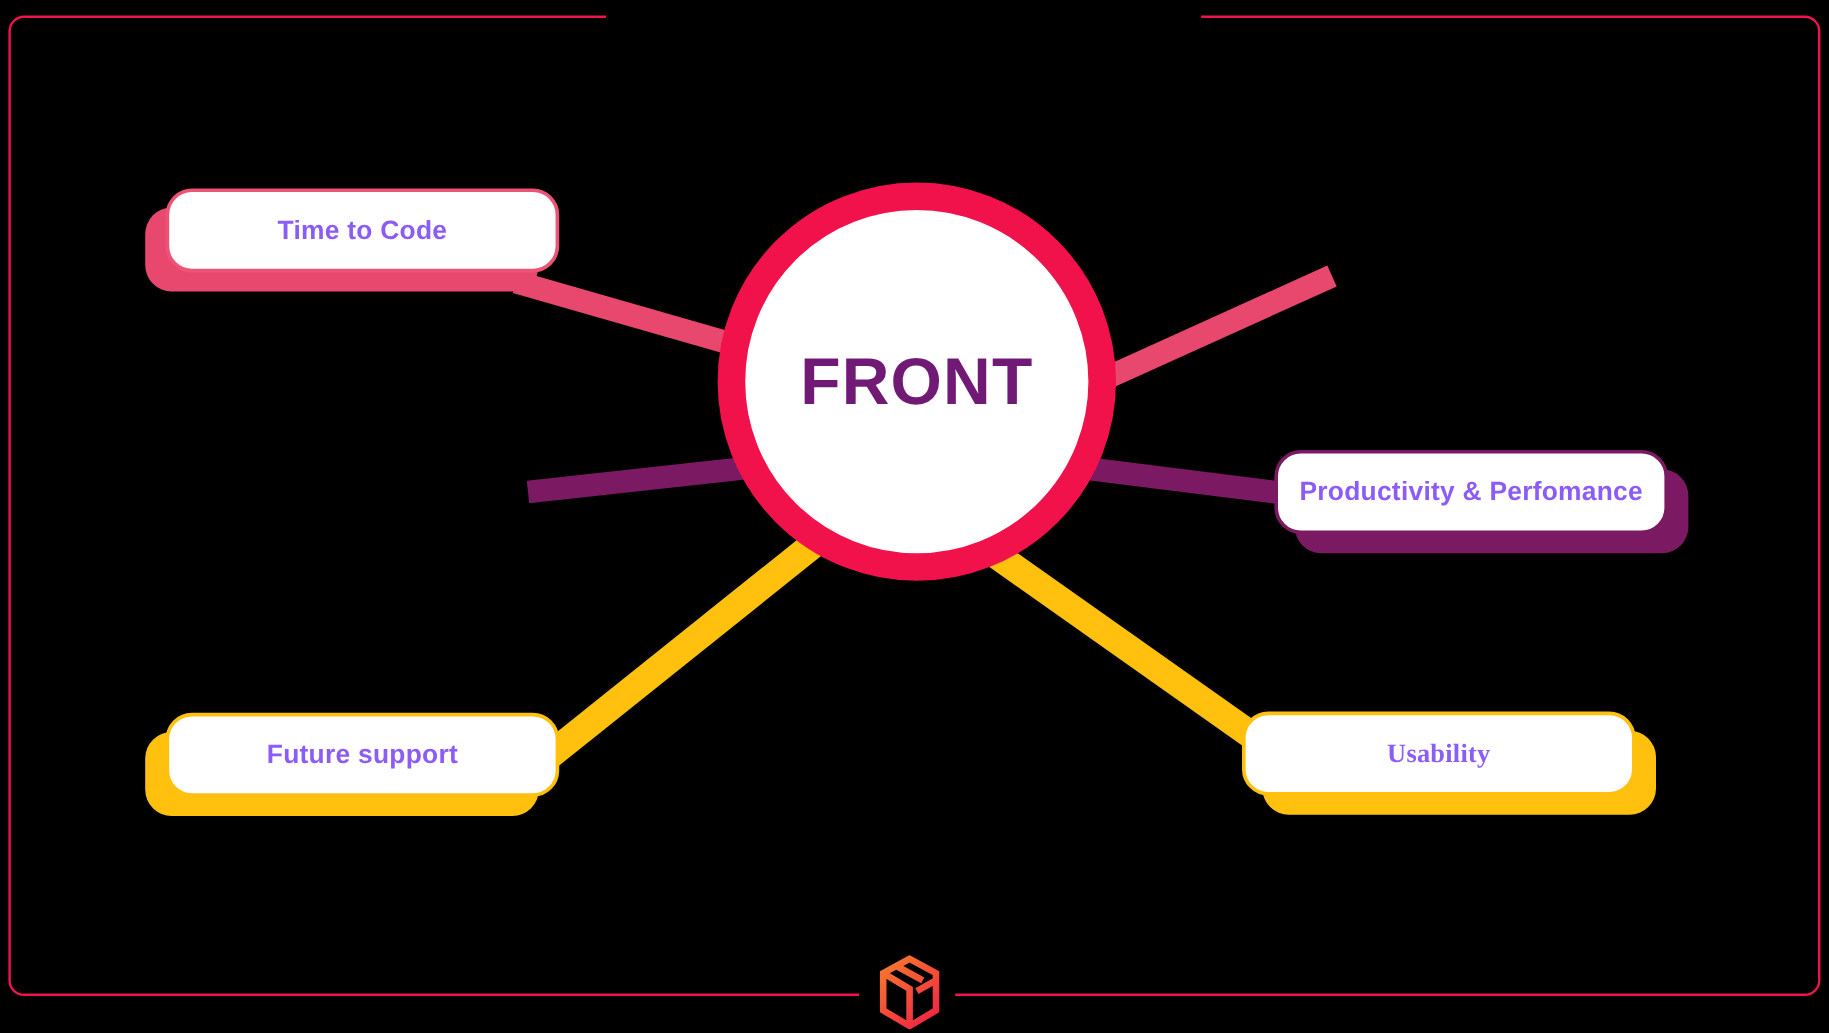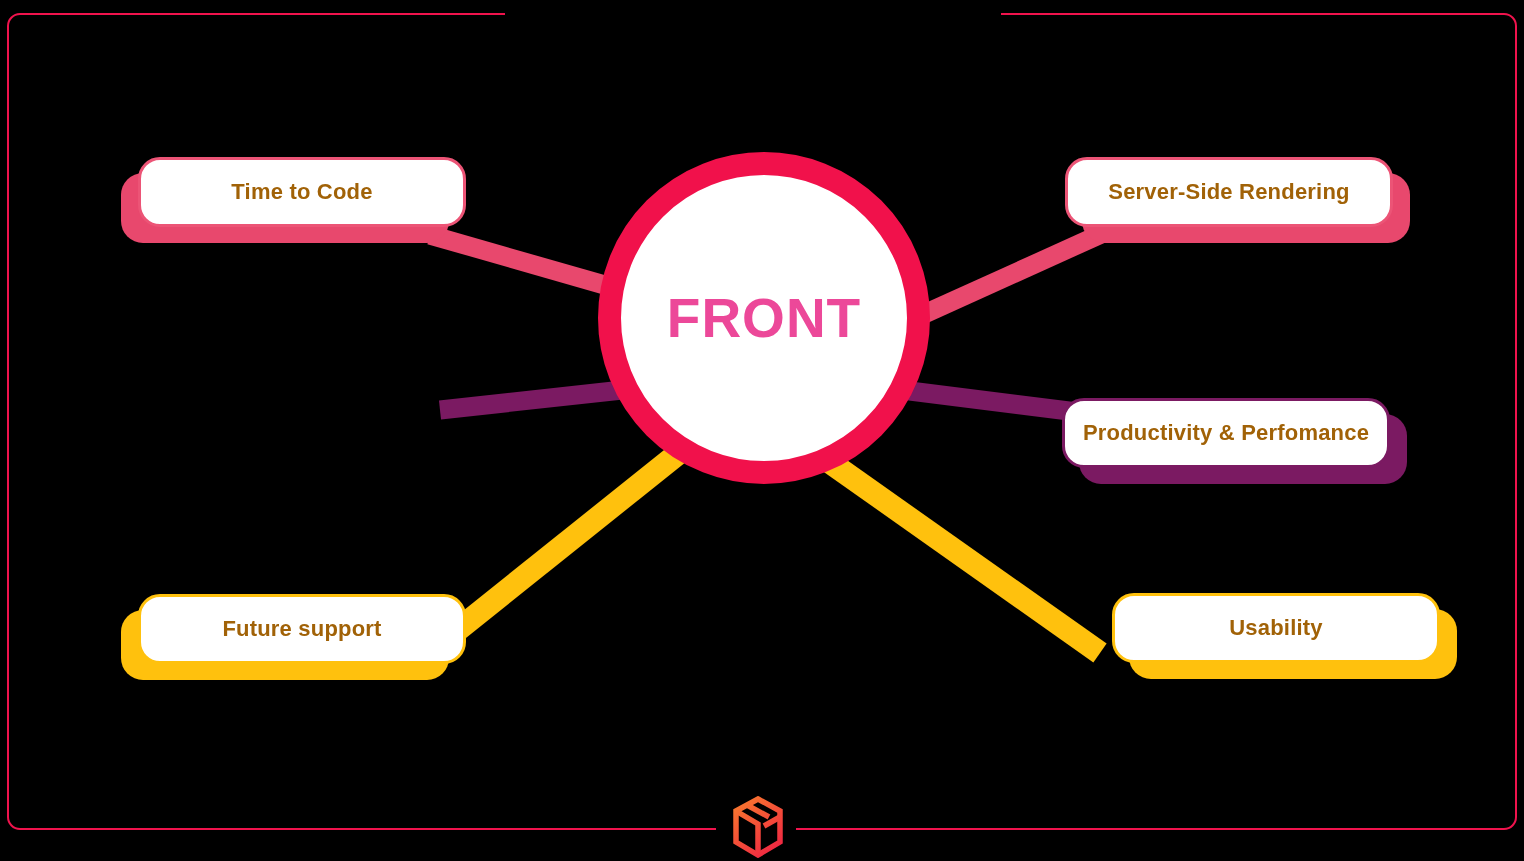--- a/index.html
+++ b/index.html
@@ -39,61 +39,61 @@
     position: absolute;
     width: 322px; height: 64px;
     background: #FFFFFF;
     border-radius: 22px;
     display: flex;
     align-items: center;
     justify-content: center;
     z-index: 3;
     font-weight: bold;
     font-size: 22px;
-    color: #a16207;
+    color: #8b5cf6;
     letter-spacing: 0.2px;
     text-align: center;
   }
   .node.rose   { border: 3px solid #EC5476; }
   .node.purple { border: 3px solid #7B1A62; }
   .node.yellow { border: 3px solid #FFC10D; }
 
   .node.left.rose   { box-shadow: -17px 16px 0 0 #E8486D; }
   .node.left.purple { box-shadow: -17px 16px 0 0 #7B1A62; }
   .node.left.yellow { box-shadow: -17px 16px 0 0 #FFC10D; }
   .node.right.rose   { box-shadow: 17px 16px 0 0 #E8486D; }
-  .node.right.purple { box-shadow: 17px 16px 0 0 #7B1A62; margin-top: 23px; }
+  .node.right.purple { box-shadow: 17px 16px 0 0 #7B1A62; }
   .node.right.yellow { box-shadow: 17px 16px 0 0 #FFC10D; }
 
   #node-1 { left: 138px;  top: 157px; }
   #node-2 { left: 138px;  top: 375px; }
   #node-3 { left: 138px;  top: 594px; }
   #node-4 { left: 1065px; top: 157px; }
   #node-5 { left: 1062px; top: 375px; }
-  #node-6 { left: 1112px; top: 593px; }
+  #node-6 { left: 1035px; top: 593px; font-family: Liberation Serif, serif; }
 
   
   .center-circle {
     position: absolute;
     left: 598px; top: 152px;
     width: 286px; height: 286px;
     background: #FFFFFF;
     border: 23px solid #F1114B;
     border-radius: 50%;
     display: flex;
     flex-direction: column;
     align-items: center;
     justify-content: center;
     z-index: 4;
   }
   .center-circle .line {
     font-weight: bold;
     font-size: 55px;
     line-height: 77px;
-    color: #ec4899;
+    color: #701a75;
     letter-spacing: 1px;
   }
 
   
   .logo {
     position: absolute;
     left: 731px; top: 796px;
     width: 54px; height: 62px;
     z-index: 5;
   }
@@ -116,23 +116,20 @@
     <line x1="790" y1="434" x2="1100" y2="653" stroke="#FFC10D" stroke-width="23"></line>
   </svg>
 
   <div id="node-1" class="node left rose">
     <span>Time to Code</span>
   </div>
   <div id="node-3" class="node left yellow">
     <span>Future support</span>
   </div>
 
-  <div id="node-4" class="node right rose">
-    <span>Server-Side Rendering</span>
-  </div>
   <div id="node-5" class="node right purple">
     <span>Productivity &amp; Perfomance</span>
   </div>
   <div id="node-6" class="node right yellow">
     <span>Usability</span>
   </div>
 
   <div class="center-circle">
     <span class="line">FRONT</span>
   </div>

